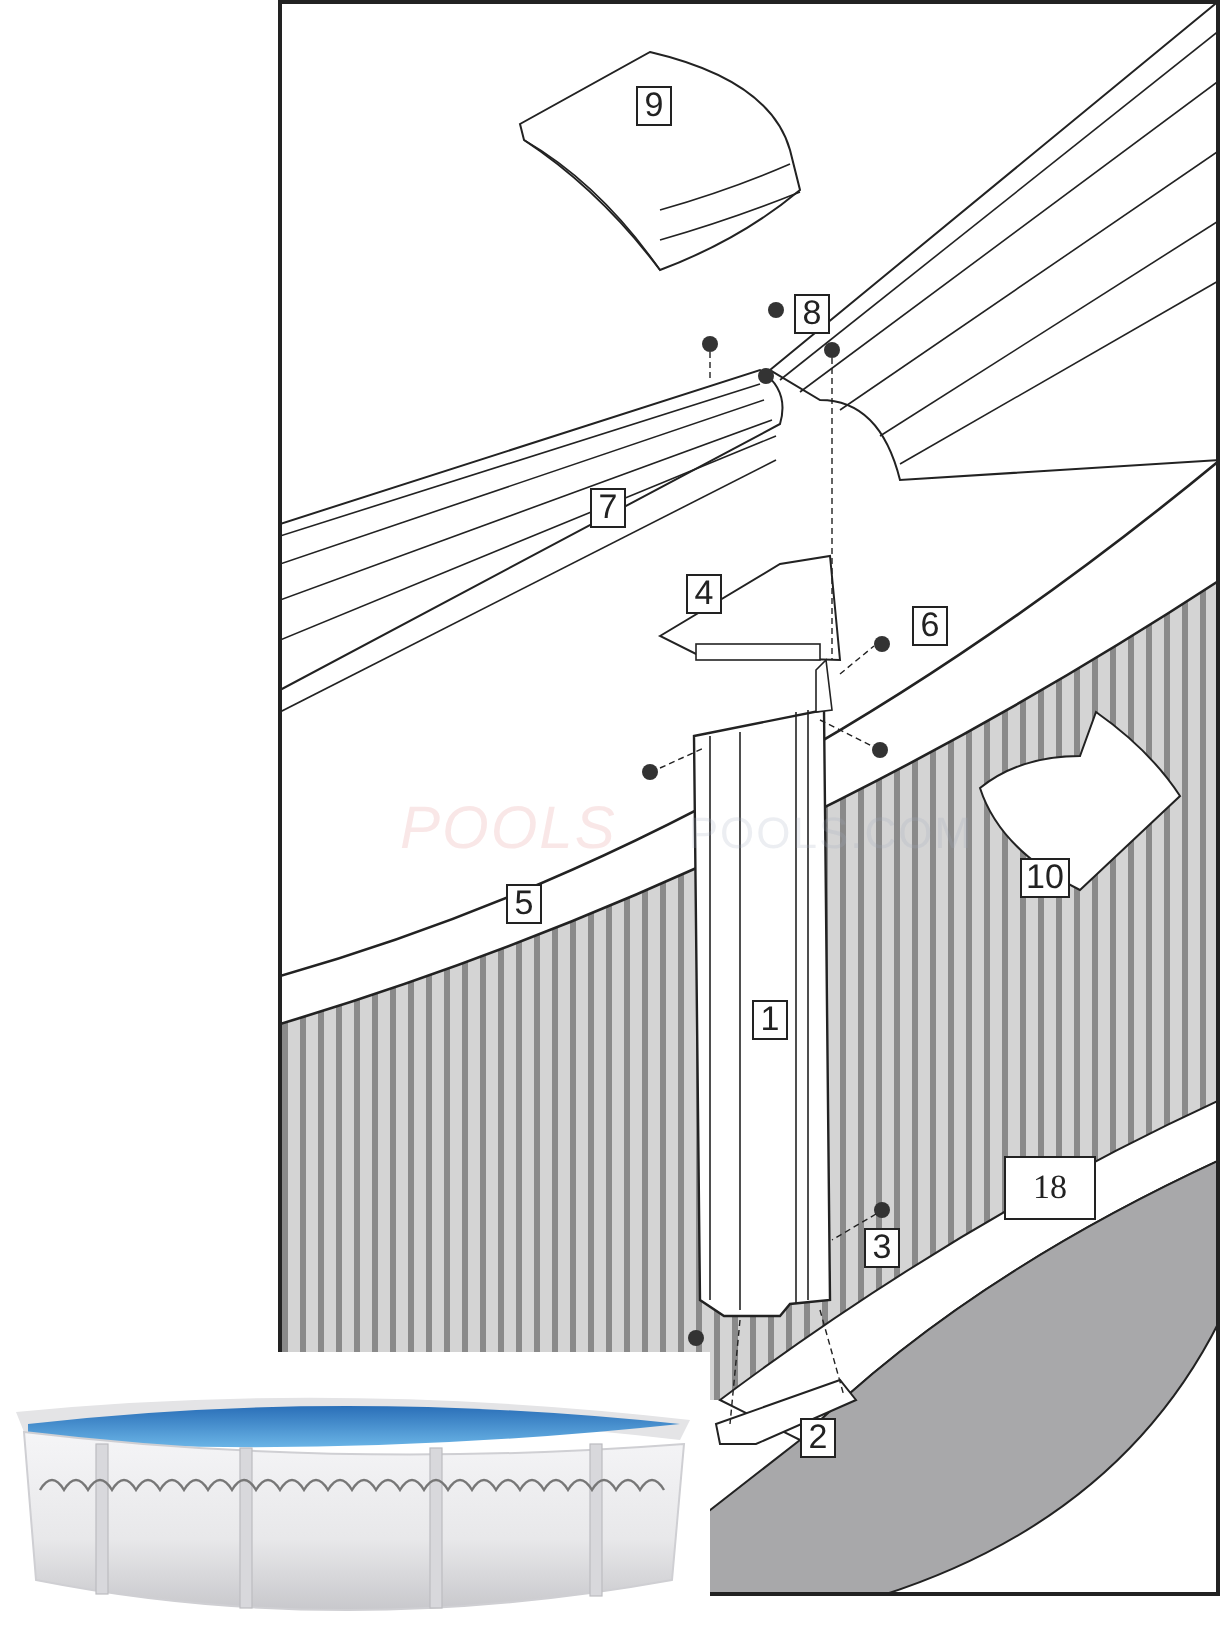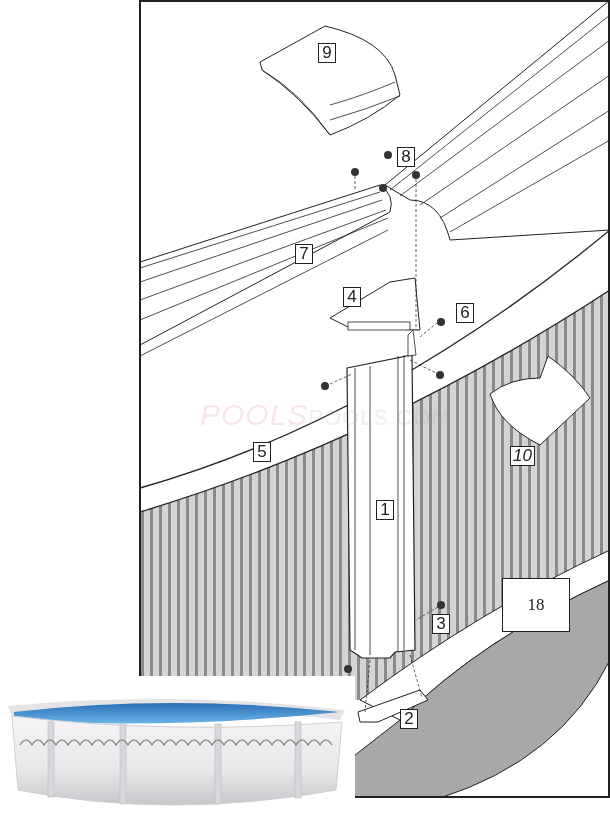--- a/index.html
+++ b/index.html
@@ -1,24 +1,24 @@
 <!DOCTYPE html>
 <html><head>
 <meta charset="utf-8">
 <style>
   html, body { margin:0; padding:0; background:#ffffff; }
   body { width:610px; height:818px; position:relative; overflow:hidden; font-family:"Liberation Sans", sans-serif; }
   #diagram { position:absolute; left:0; top:0; width:610px; height:818px; }
   .callout { position:absolute; background:#fff; border:1px solid #222; color:#222;
              font-family:"Liberation Sans", sans-serif; font-size:17px; line-height:18px;
              text-align:center; padding:0 2px; min-width:12px; }
-  .callout.serif { font-family:"Liberation Serif", serif; font-size:17px; width:44px; height:30px; line-height:30px; padding:11px; }
+  .callout.serif { font-family:"Liberation Serif", serif; font-size:17px; width:44px; height:30px; line-height:30px; padding:0; }
   .watermark { position:absolute; left:200px; top:398px; font-family:"Liberation Sans", sans-serif;
                font-size:30px; font-style:italic; letter-spacing:1px; color:rgba(220,120,120,0.18); }
-  .watermark .b { color:rgba(160,170,190,0.20); font-size:22px; font-style:normal; }
+  .watermark .b { color:rgba(160,170,190,0.20); font-size:22px; font-style:normal;margin-left:36px; }
 </style>
 </head>
 <body>
 
 <div id="diagram">
   <svg width="610" height="818" viewBox="0 0 610 818" xmlns="http://www.w3.org/2000/svg">
     <defs>
       <pattern id="stripes" width="9" height="10" patternUnits="userSpaceOnUse">
         <rect width="9" height="10" fill="#d4d4d4"></rect>
         <rect x="6" width="3" height="10" fill="#8a8a8a"></rect>
@@ -124,15 +124,15 @@
 
   <div class="callout" style="left:376px;top:500px;">1</div>
   <div class="callout" style="left:400px;top:709px;">2</div>
   <div class="callout" style="left:432px;top:614px;">3</div>
   <div class="callout" style="left:343px;top:287px;">4</div>
   <div class="callout" style="left:253px;top:442px;">5</div>
   <div class="callout" style="left:456px;top:303px;">6</div>
   <div class="callout" style="left:295px;top:244px;">7</div>
   <div class="callout" style="left:397px;top:147px;">8</div>
   <div class="callout" style="left:318px;top:43px;">9</div>
-  <div class="callout" style="left:510px;top:446px;font-style:italic;">10</div>
+  <div class="callout" style="left:510px;top:429px;">10</div>
   <div class="callout serif" style="left:502px;top:578px;">18</div>
 </div>
 
 </body></html>

